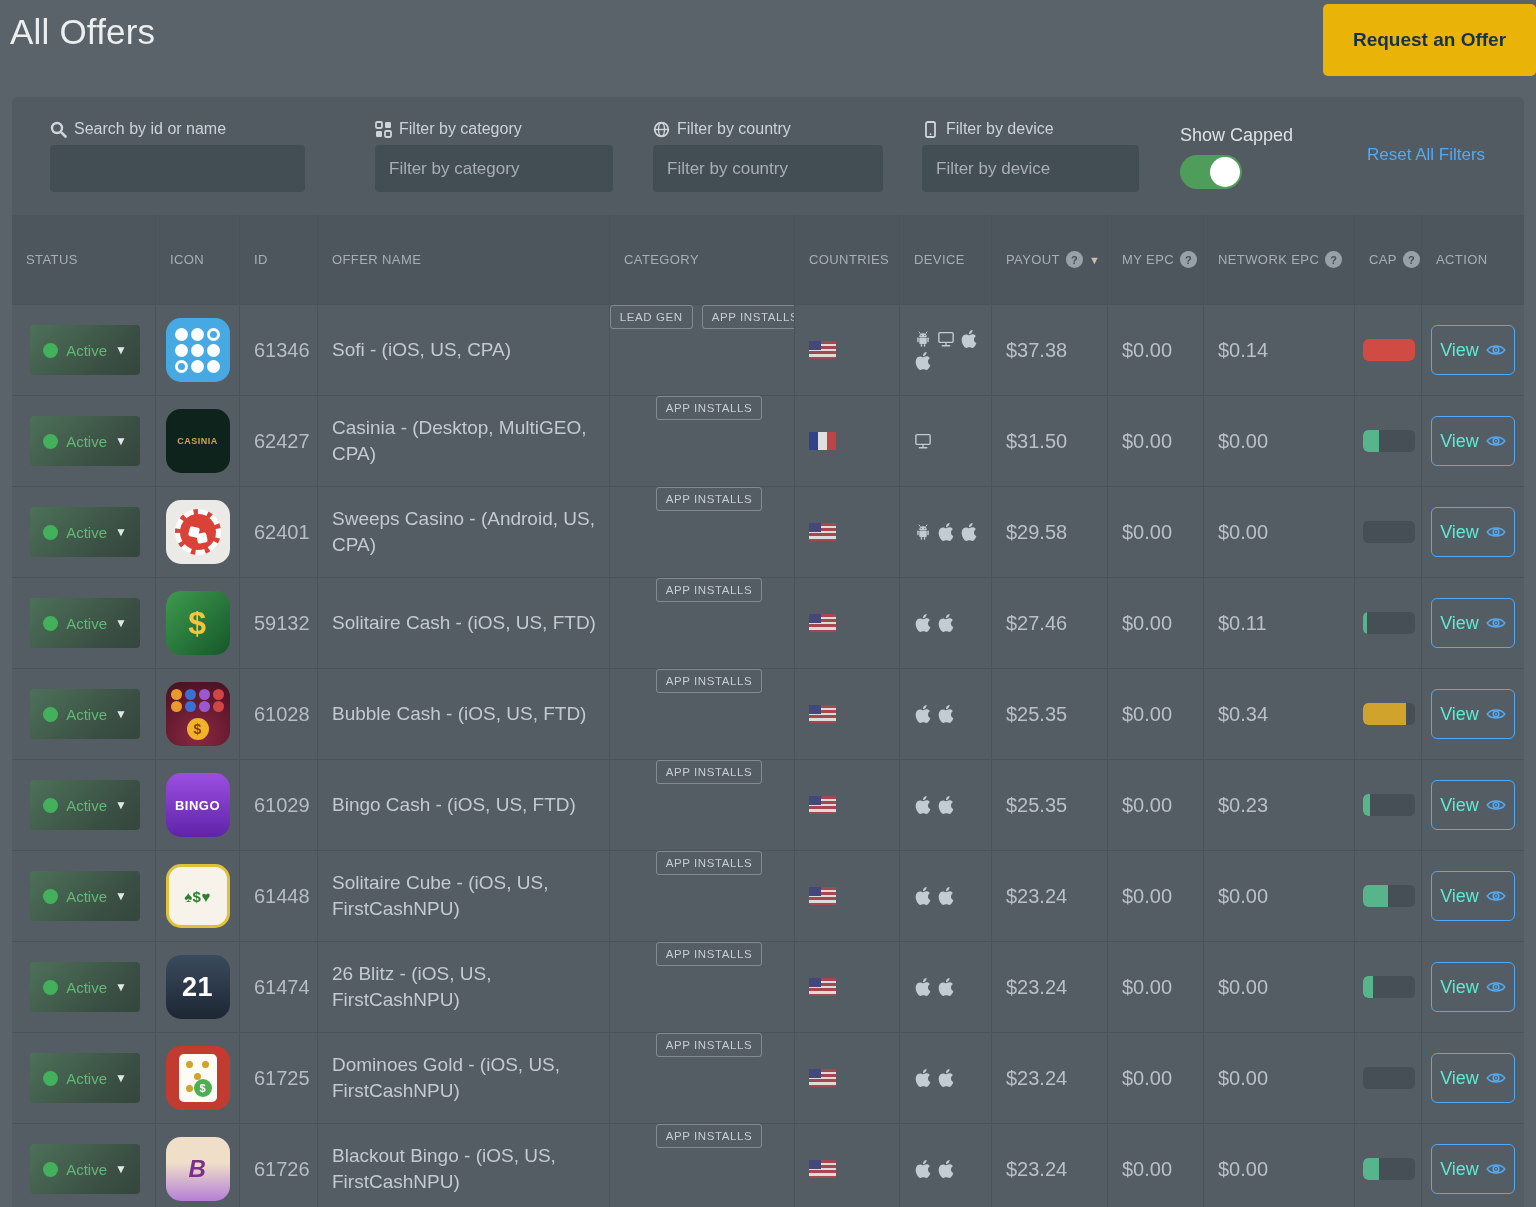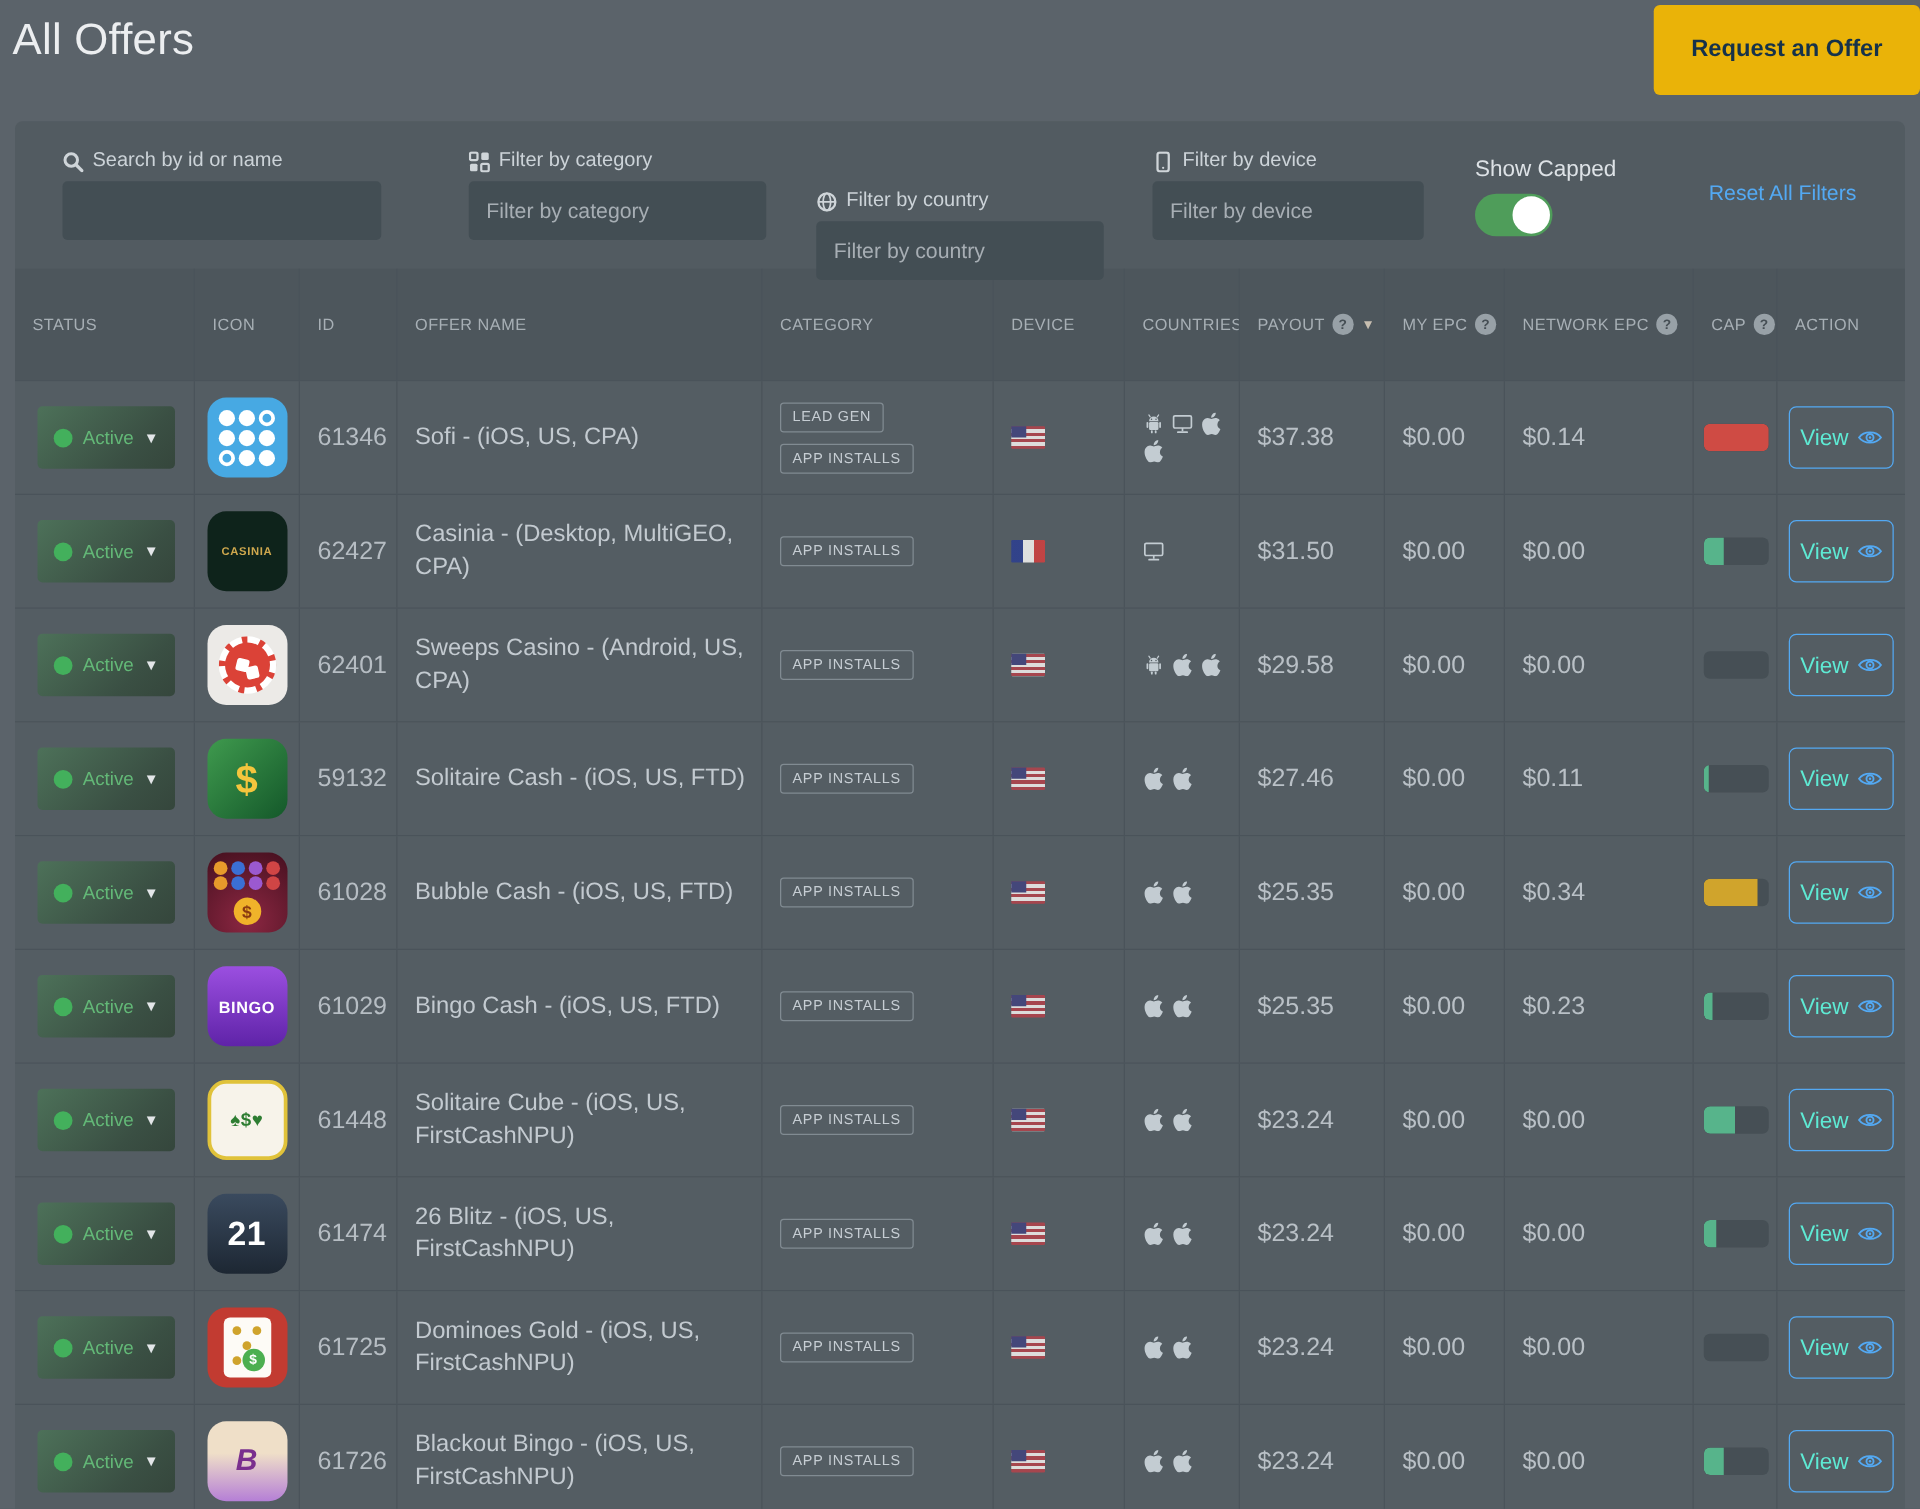--- a/index.html
+++ b/index.html
@@ -35,21 +35,21 @@
     font-size:16px; color:#ccd3d8; margin-bottom:7px;
   }
   .fgroup input {
     display:block; background:#434e54; border:none; border-radius:4px;
     height:47px; padding:0 14px; font-family:inherit; font-size:17px;
     color:#d7dde1; outline:none;
   }
   .fgroup input::placeholder { color:#a7aeb4; }
   .fg-search { left:38px; }   .fg-search input { width:255px; }
   .fg-category { left:363px; } .fg-category input { width:238px; }
-  .fg-country { left:641px;margin-top:32px; }  .fg-country input { width:230px; }
+  .fg-country { left:641px; }  .fg-country input { width:230px; }
   .fg-device { left:910px; }   .fg-device input { width:217px; }
   .ficon { width:17px; height:17px; flex:0 0 auto; }
   .ficon svg { display:block; width:100%; height:100%; }
   .capped-group { position:absolute; left:1168px; top:28px; }
   .capped-label { font-size:18px; color:#dde2e6; margin-bottom:9px; }
   .toggle {
     width:62px; height:34px; border-radius:17px; background:#4f9d5a;
     position:relative; cursor:pointer;
   }
   .toggle .knob {
@@ -124,21 +124,21 @@
   }
   .domino-tile i { position:absolute; width:7px; height:7px; border-radius:50%; background:#cfa32c; }
   .domino-badge {
     position:absolute; right:5px; bottom:5px; width:18px; height:18px; border-radius:50%;
     background:#4caf50; color:#fff; font-size:11px; font-weight:700;
     display:flex; align-items:center; justify-content:center;
   }
   
   .id-cell { font-size:20px; color:#b6bdc3; }
   .name-cell { font-size:19px; color:#c3cad0; line-height:1.35; padding-right:10px; }
-  .cat-cell { flex-direction:column; align-items:flex-start; justify-content:center; gap:9px;text-align:center; }
+  .cat-cell { flex-direction:row; align-items:flex-start; justify-content:center; gap:9px;text-align:center; }
   .badge {
     border:1px solid rgba(185,195,203,.45); border-radius:3px;
     padding:5px 9px; font-size:11.5px; letter-spacing:.6px; color:#c6cdd3;
     white-space:nowrap;
   }
   
   .flag { width:27px; height:18px; position:relative; border-radius:1px; opacity:.88; flex:0 0 auto; }
   .flag.us { background:repeating-linear-gradient(180deg,#b2434c 0 2.6px,#f0eeec 2.6px 5.2px); }
   .flag.us .canton { position:absolute; left:0; top:0; width:12px; height:9px; background:#42457e; }
   .flag.fr { background:linear-gradient(90deg,#2d3f8f 0 34%,#f2f1ef 34% 67%,#cf4040 67%); }
@@ -248,24 +248,24 @@
         <div class="cell">
           <span>ID</span>
         </div>
         <div class="cell">
           <span>OFFER NAME</span>
         </div>
         <div class="cell">
           <span>CATEGORY</span>
         </div>
         <div class="cell">
+          <span>COUNTRIES</span>
+        </div>
+        <div class="cell">
           <span>DEVICE</span>
-        </div>
-        <div class="cell">
-          <span>COUNTRIES</span>
         </div>
         <div class="cell">
           <span>PAYOUT</span>
           <span class="help">?</span>
           <span class="sort-caret">▼</span>
         </div>
         <div class="cell">
           <span>MY EPC</span>
           <span class="help">?</span>
         </div>

